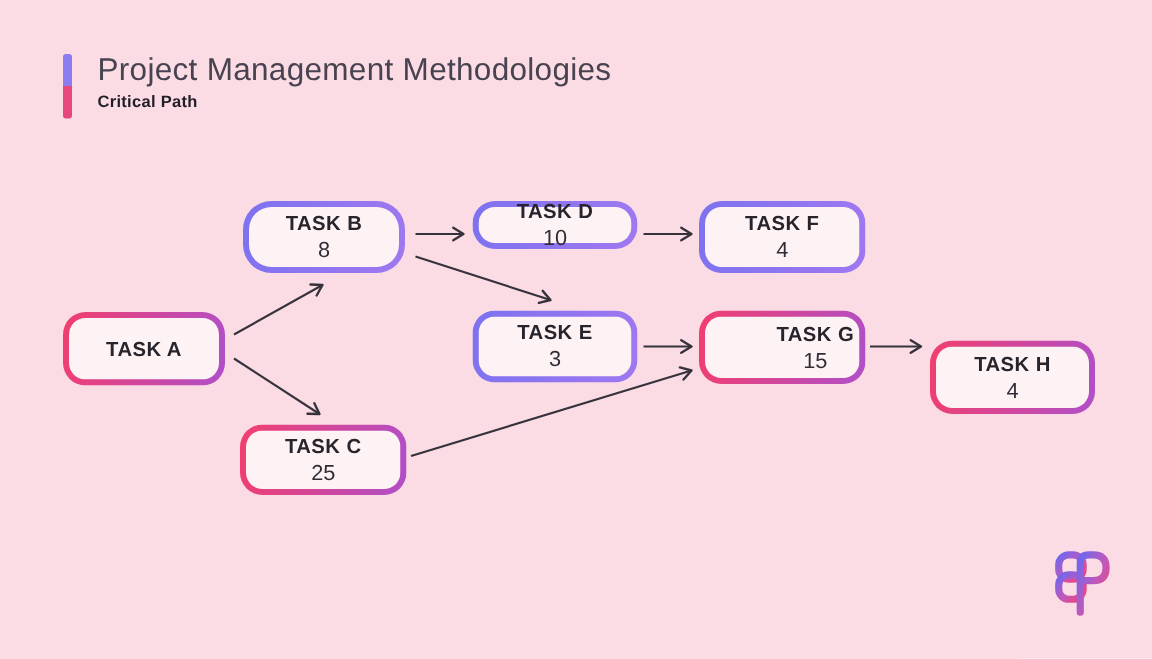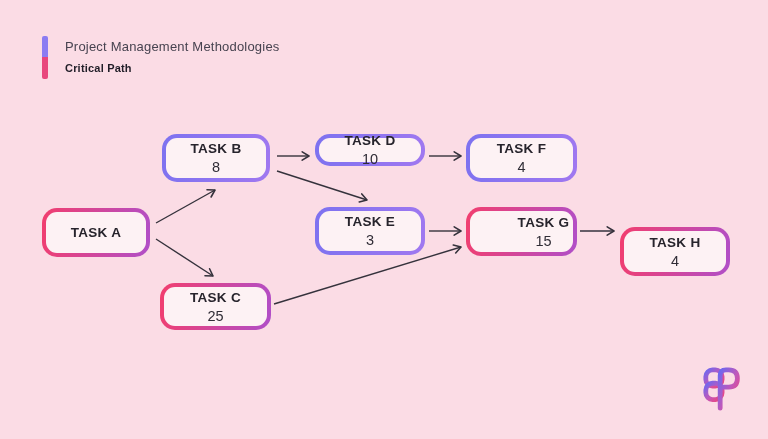--- a/index.html
+++ b/index.html
@@ -27,21 +27,21 @@
     height: 43px;
     border-radius: 2px;
     background: linear-gradient(180deg,
       var(--accent-purple, #8b7cf2) 0%,
       var(--accent-purple, #8b7cf2) 50%,
       var(--accent-pink, #e8477d) 50%,
       var(--accent-pink, #e8477d) 100%);
   }
   .titles { margin-left: 17px; }
   .supertitle {
-    font-size: 13px;
+    font-size: 21px;
     line-height: 21px;
     color: #474350;
     letter-spacing: 0.2px;
   }
   .title {
     font-size: 11px;
     line-height: 23px;
     font-weight: bold;
     color: #211e28;
     letter-spacing: 0.2px;
@@ -120,21 +120,21 @@
         <line x1="277" y1="171" x2="367" y2="200" marker-end="url(#arrowhead)"></line>
         <line x1="429" y1="156" x2="461" y2="156" marker-end="url(#arrowhead)"></line>
         <line x1="429" y1="231" x2="461" y2="231" marker-end="url(#arrowhead)"></line>
         <line x1="274" y1="304" x2="461" y2="247" marker-end="url(#arrowhead)"></line>
         <line x1="580" y1="231" x2="614" y2="231" marker-end="url(#arrowhead)"></line>
       </svg>
 
   <div class="node critical" style="left: 42px; top: 208px; width: 108px; height: 49px;">
         <div class="node-label">TASK A</div>
       </div>
-      <div class="node" style="left: 162px; top: 134px; width: 108px; height: 48px;">
+      <div class="node" style="left: 162px; top: 134px; width: 108px; height: 48px; border-radius: 19px;">
         <div class="node-label">TASK B</div>
         <div class="node-value">8</div>
       </div>
       <div class="node critical" style="left: 160px; top: 283px; width: 111px; height: 47px;">
         <div class="node-label">TASK C</div>
         <div class="node-value">25</div>
       </div>
       <div class="node" style="left: 315px; top: 134px; width: 110px; height: 32px;">
         <div class="node-label">TASK D</div>
         <div class="node-value">10</div>

